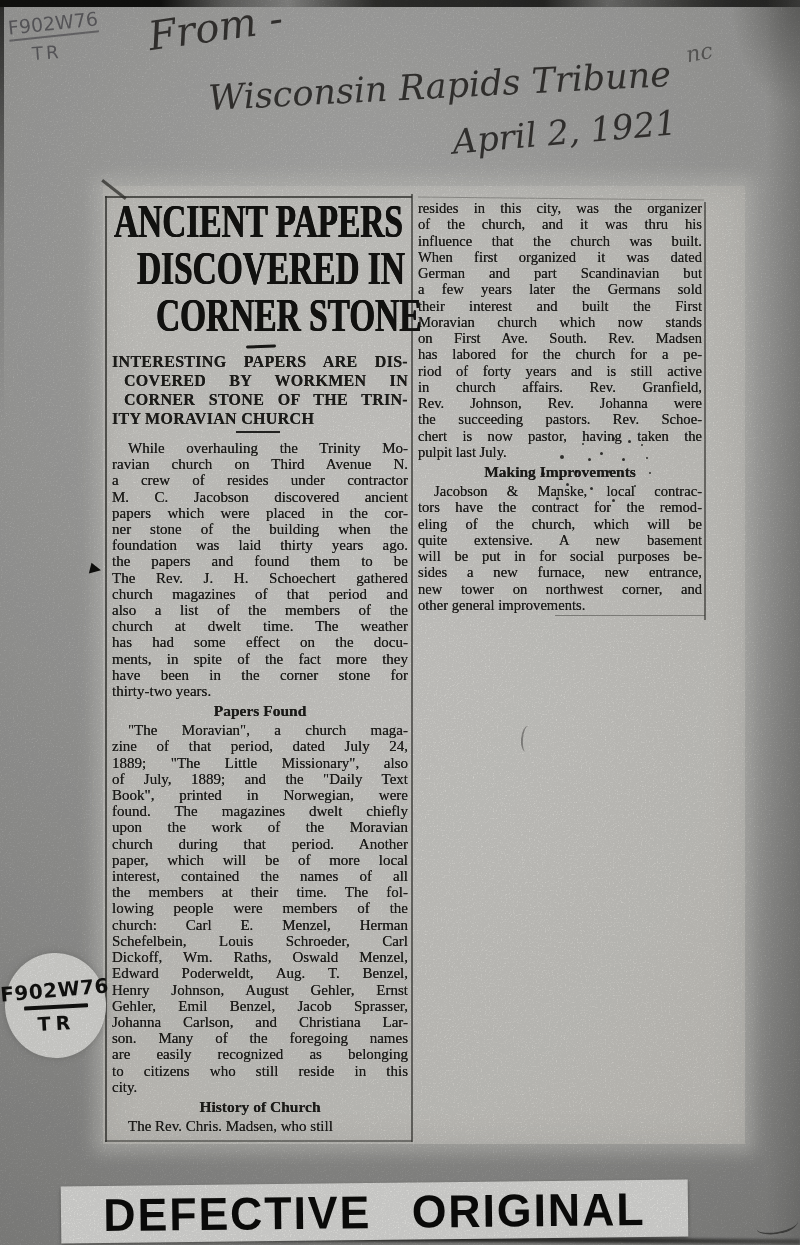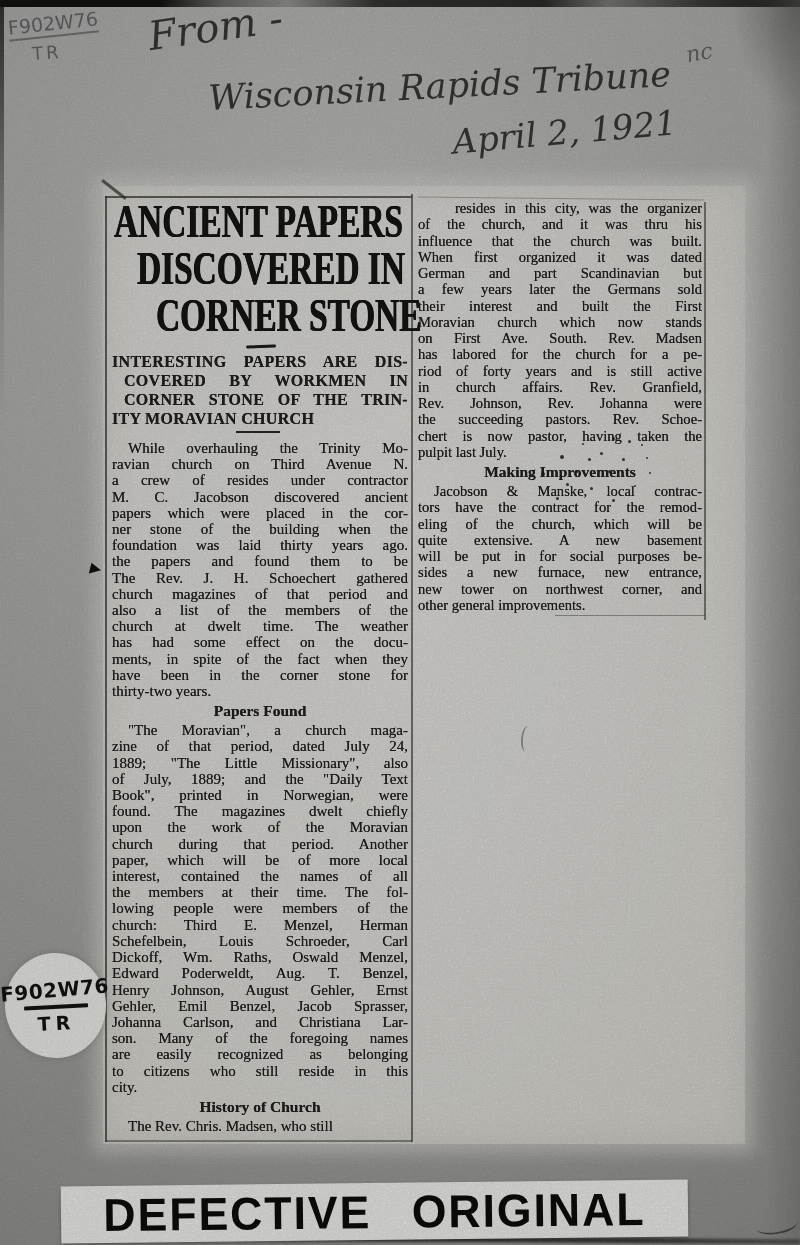--- a/index.html
+++ b/index.html
@@ -57,21 +57,21 @@
   .hl-1{margin-left:2px;}.hl-2{margin-left:25px;}.hl-3{margin-left:44px;}
   .rule-dash1{width:30px;height:3px;background:#1d1d1b;margin:6px 0 4px 134px;border-radius:2px;transform:rotate(-2deg);}
   .rule-dash2{width:44px;height:2px;background:#2a2a28;margin:3px 0 7px 124px;}
   .subhead .tline{font-size:16px;line-height:19px;font-weight:700;letter-spacing:.3px;}
   .subhead .tline{text-indent:12px;}
   .subhead .tline:first-child,.subhead .tline.last{text-indent:0;}
   .tline{font-size:15px;line-height:16.2px;text-align:justify;text-align-last:justify;
     text-shadow:0 0 .5px rgba(32,32,30,.85);}
   .tline.last{text-align-last:left;}
   .para .tline.first{text-indent:16px;}
-  [data-noindent] .tline.first{text-indent:0;margin-left:37px;}
+  [data-noindent] .tline.first{text-indent:0;}
   .col-right .tline{font-size:14.6px;line-height:16.25px;}
   .sec-head{font-size:15.5px;font-weight:700;text-align:center;margin:3px 0 2px;
     text-shadow:0 0 .5px rgba(32,32,30,.85);}
   
   .checkmark{position:absolute;left:90px;top:564px;width:0;height:0;
     border-left:11px solid #121210;border-top:5px solid transparent;border-bottom:6px solid transparent;
     transform:rotate(14deg);}
   
   .dots span{position:absolute;background:#1c1c1a;border-radius:50%;opacity:.85;}
   
@@ -140,39 +140,39 @@
           <div class="tline">M. C. Jacobson discovered ancient</div>
           <div class="tline">papers which were placed in the cor-</div>
           <div class="tline">ner stone of the building when the</div>
           <div class="tline">foundation was laid thirty years ago.</div>
           <div class="tline">the papers and found them to be</div>
           <div class="tline">The Rev. J. H. Schoechert gathered</div>
           <div class="tline">church magazines of that period and</div>
           <div class="tline">also a list of the members of the</div>
           <div class="tline">church at dwelt time.  The weather</div>
           <div class="tline">has had some effect on the docu-</div>
-          <div class="tline">ments, in spite of the fact when they</div>
+          <div class="tline">ments, in spite of the fact more they</div>
           <div class="tline">have been in the corner stone for</div>
           <div class="tline last">thirty-two years.</div>
         </div>
       <div class="sec-head">Papers Found</div>
       <div class="para">
           <div class="tline first">"The Moravian", a church maga-</div>
           <div class="tline">zine of that period, dated July 24,</div>
           <div class="tline">1889; "The Little Missionary", also</div>
           <div class="tline">of July, 1889; and the "Daily Text</div>
           <div class="tline">Book", printed in Norwegian, were</div>
           <div class="tline">found.  The magazines dwelt chiefly</div>
           <div class="tline">upon the work of the Moravian</div>
           <div class="tline">church during that period.  Another</div>
           <div class="tline">paper, which will be of more local</div>
           <div class="tline">interest, contained the names of all</div>
           <div class="tline">the members at their time.  The fol-</div>
           <div class="tline">lowing people were members of the</div>
-          <div class="tline">church:  Third E. Menzel, Herman</div>
+          <div class="tline">church:  Carl E. Menzel, Herman</div>
           <div class="tline">Schefelbein, Louis Schroeder, Carl</div>
           <div class="tline">Dickoff, Wm. Raths, Oswald Menzel,</div>
           <div class="tline">Edward Poderweldt, Aug. T. Benzel,</div>
           <div class="tline">Henry Johnson, August Gehler, Ernst</div>
           <div class="tline">Gehler, Emil Benzel, Jacob Sprasser,</div>
           <div class="tline">Johanna Carlson, and Christiana Lar-</div>
           <div class="tline">son.  Many of the foregoing names</div>
           <div class="tline">are easily recognized as belonging</div>
           <div class="tline">to citizens who still reside in this</div>
           <div class="tline last">city.</div>

